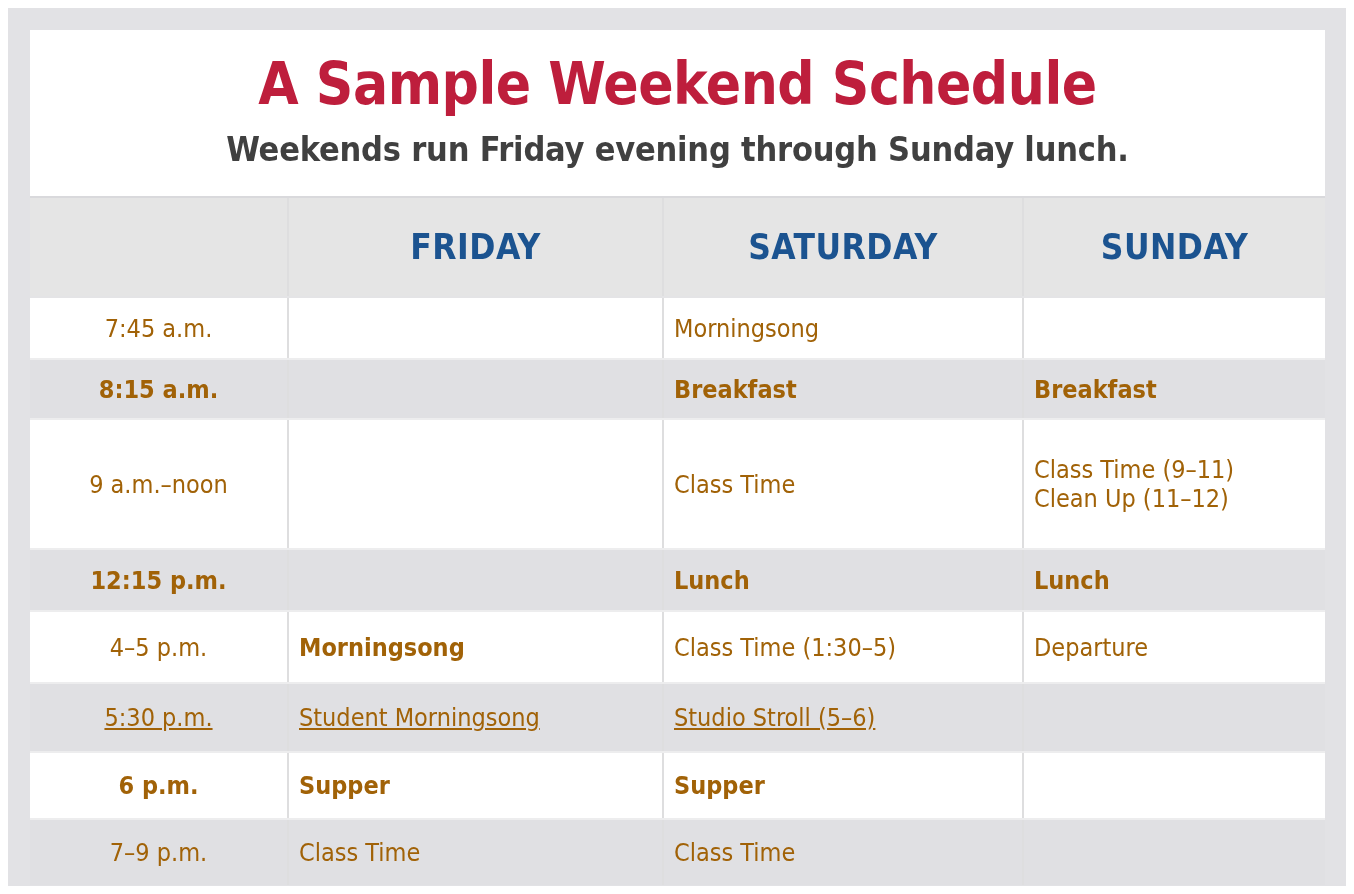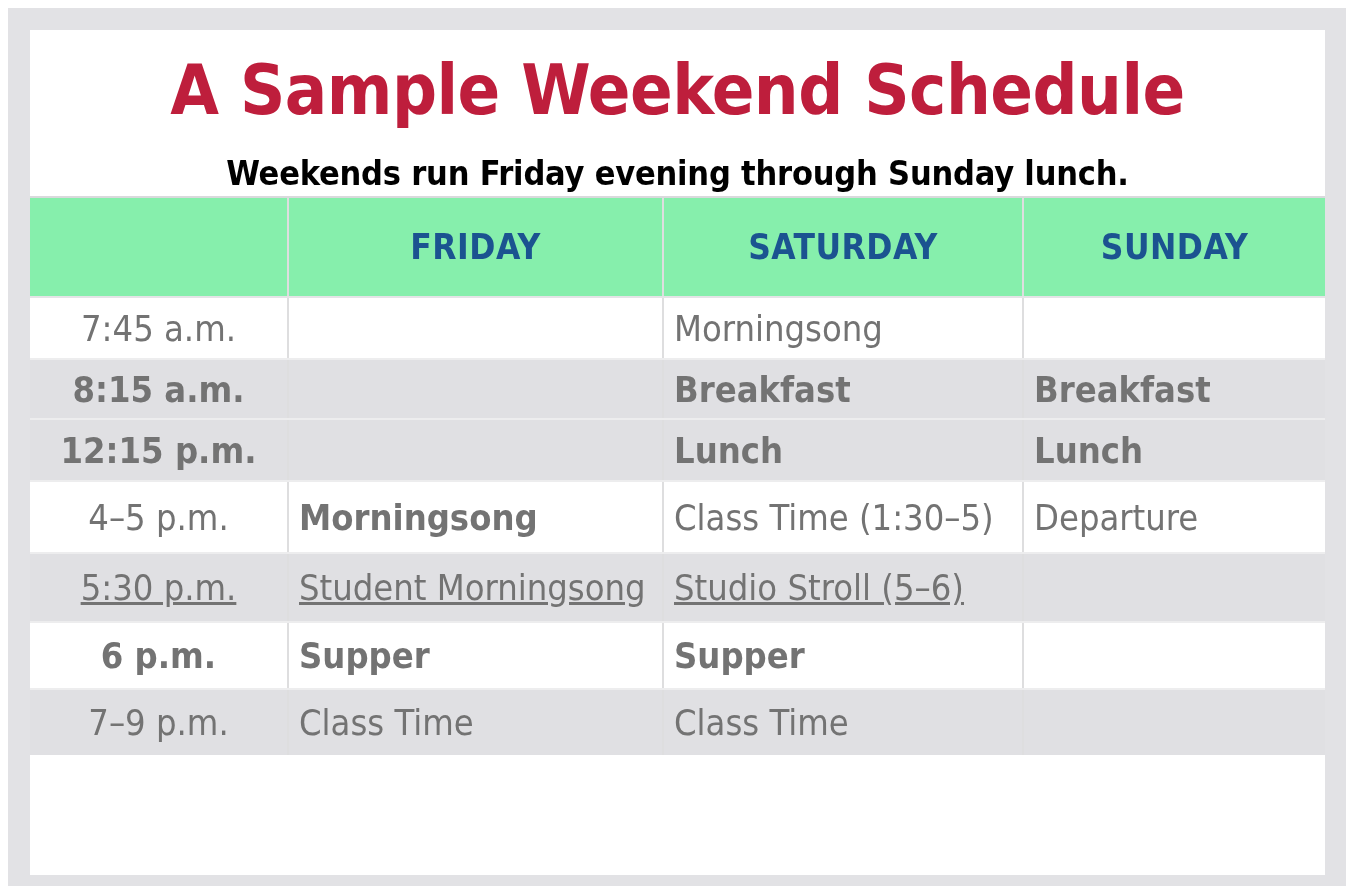--- a/index.html
+++ b/index.html
@@ -49,33 +49,33 @@
     width: 1295px;
     height: 168px;
     background: #ffffff;
     border-bottom: 2px solid #d9d9dc;
     box-sizing: border-box;
     text-align: center;
   }
   #main-title {
     margin: 0;
     padding-top: 24px;
-    font-size: 70px;
+    font-size: 58px;
     font-weight: bold;
     letter-spacing: -0.5px;
     line-height: 1.05;
     color: #be1e3c;
     font-family: "DejaVu Sans Condensed", "Liberation Sans Narrow", "Liberation Sans", sans-serif;
   }
   #sub-title {
-    margin: 17px;
+    margin: 6px;
     padding-top: 8px;
     font-size: 34px;
     font-weight: bold;
-    color: #000000;
+    color: #404040;
     letter-spacing: -0.2px;
     font-family: "DejaVu Sans Condensed", "Liberation Sans Narrow", "Liberation Sans", sans-serif;
   }
 
   
   #schedule {
     position: absolute;
     left: 0;
     top: 168px;
     width: 1295px;
@@ -85,36 +85,36 @@
   #schedule col.c-time  { width: 258px; }
   #schedule col.c-fri   { width: 375px; }
   #schedule col.c-sat   { width: 360px; }
   #schedule col.c-sun   { width: 302px; }
 
   #schedule th, #schedule td {
     border-right: 2px solid #dededf;
     border-bottom: 2px solid #ededee;
     padding: 0 10px;
     vertical-align: middle;
-    font-size: 36px;
-    color: #737373;
+    font-size: 25px;
+    color: #a16207;
     font-family: "DejaVu Sans Condensed", "Liberation Sans Narrow", "Liberation Sans", sans-serif;
   }
   #schedule th:last-child, #schedule td:last-child { border-right: none; }
   #schedule tr:last-child td { border-bottom: none; }
 
   
   #schedule thead th {
     height: 98px;
     font-size: 35px;
     font-weight: bold;
     color: #1b5390;
     text-align: center;
     letter-spacing: 0.5px;
-    background: #86efac;
+    background: #e5e5e5;
     border-bottom: 2px solid #e4e4e6;
   }
   #schedule thead th.corner { border-right: 2px solid #dededf; }
 
   
   #schedule tbody td.time {
     text-align: center;
     white-space: nowrap;
   }
   #schedule tbody td.day {
@@ -173,20 +173,29 @@
             <td class="day"></td>
           </tr>
 
           <tr class="shaded r-815">
             <td class="time bold">8:15 a.m.</td>
             <td class="day"></td>
             <td class="day bold">Breakfast</td>
             <td class="day bold">Breakfast</td>
           </tr>
 
+          <tr class="plain r-9am">
+            <td class="time">9 a.m.–noon</td>
+            <td class="day"></td>
+            <td class="day">Class Time</td>
+            <td class="left">
+              <span class="line2">Class Time (9–11)</span>
+              <span class="line2">Clean Up (11–12)</span>
+            </td>
+          </tr>
 
           <tr class="shaded r-1215">
             <td class="time bold">12:15 p.m.</td>
             <td class="day"></td>
             <td class="day bold">Lunch</td>
             <td class="day bold">Lunch</td>
           </tr>
 
           <tr class="plain r-45">
             <td class="time">4–5 p.m.</td>

